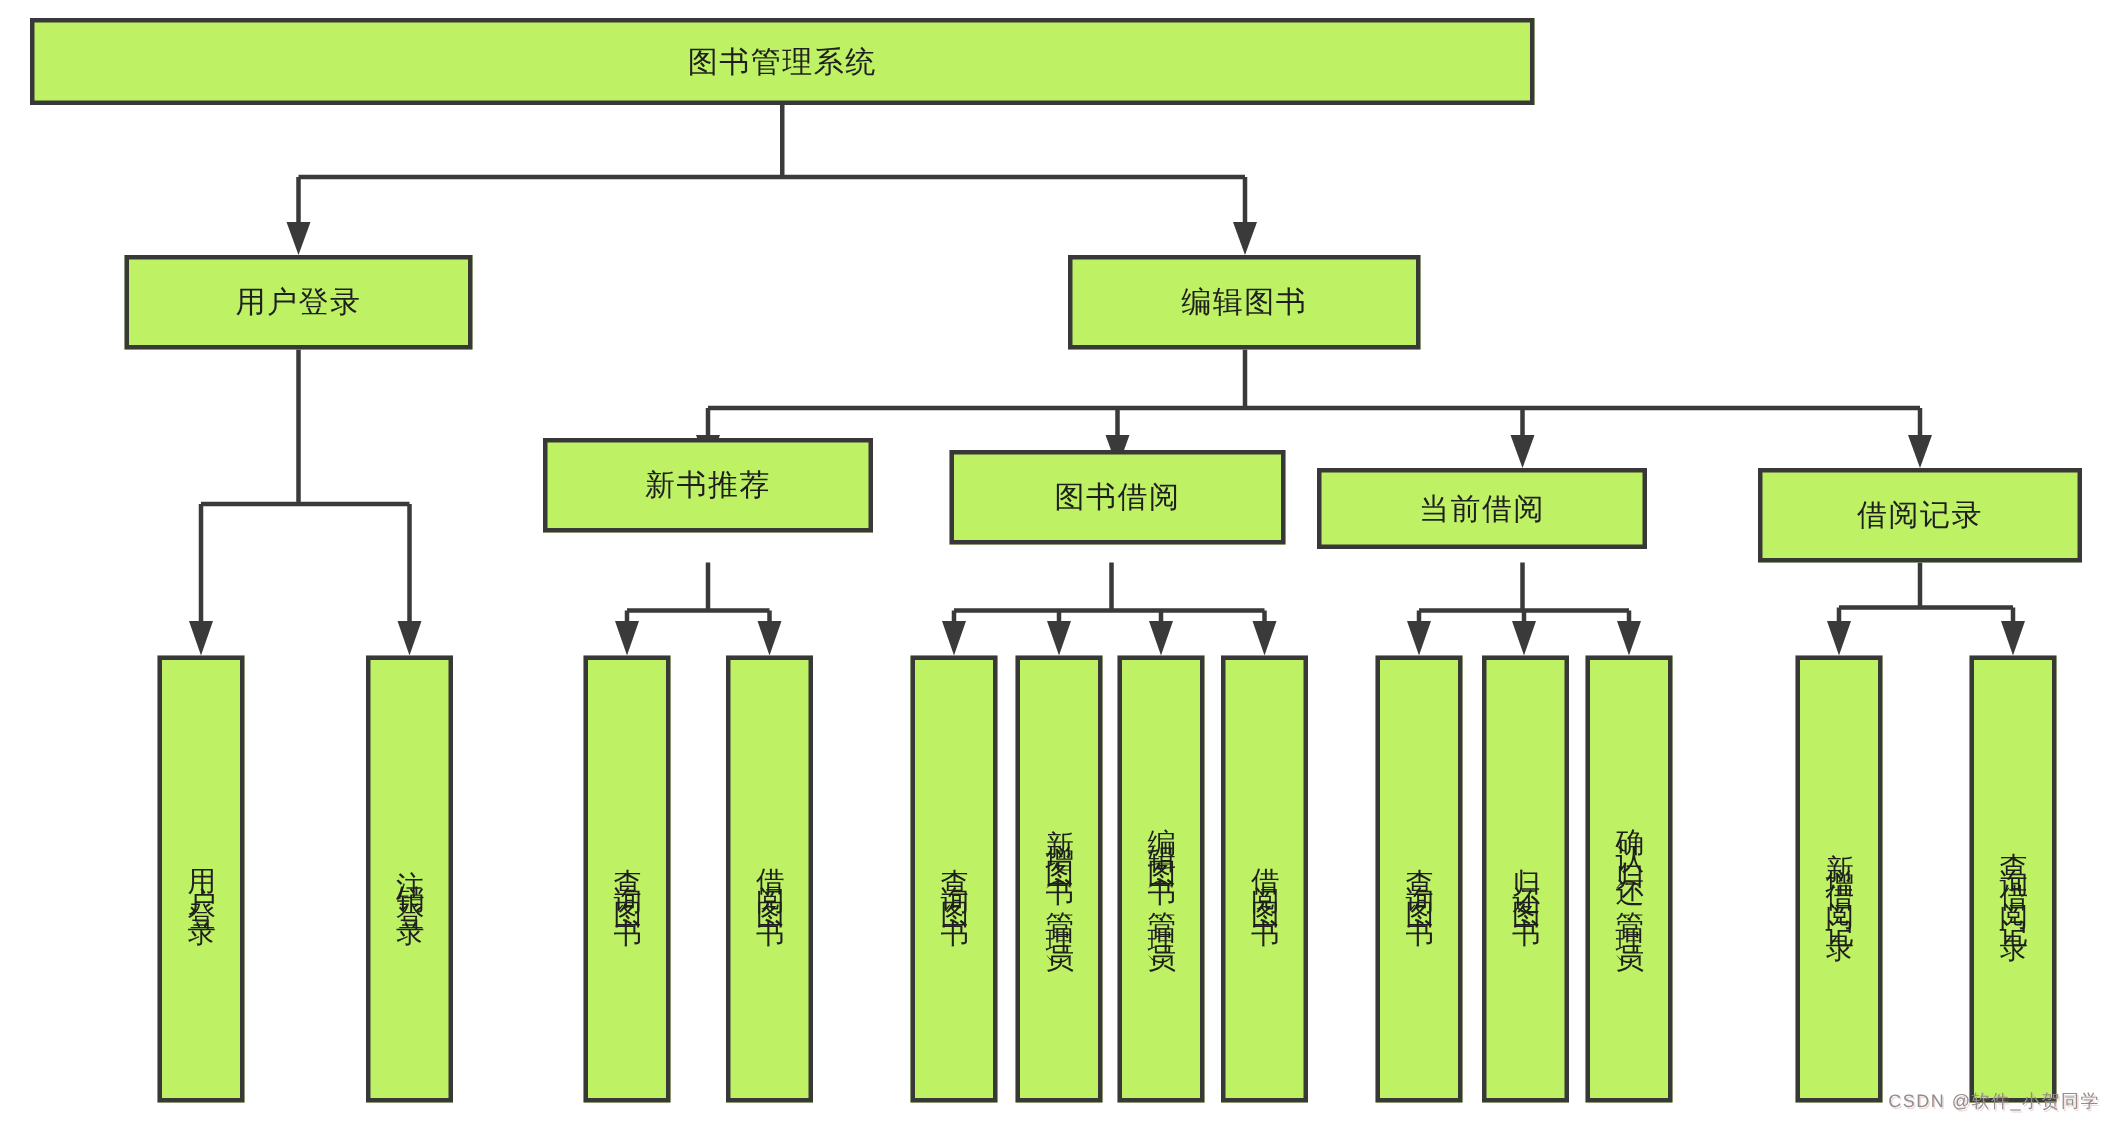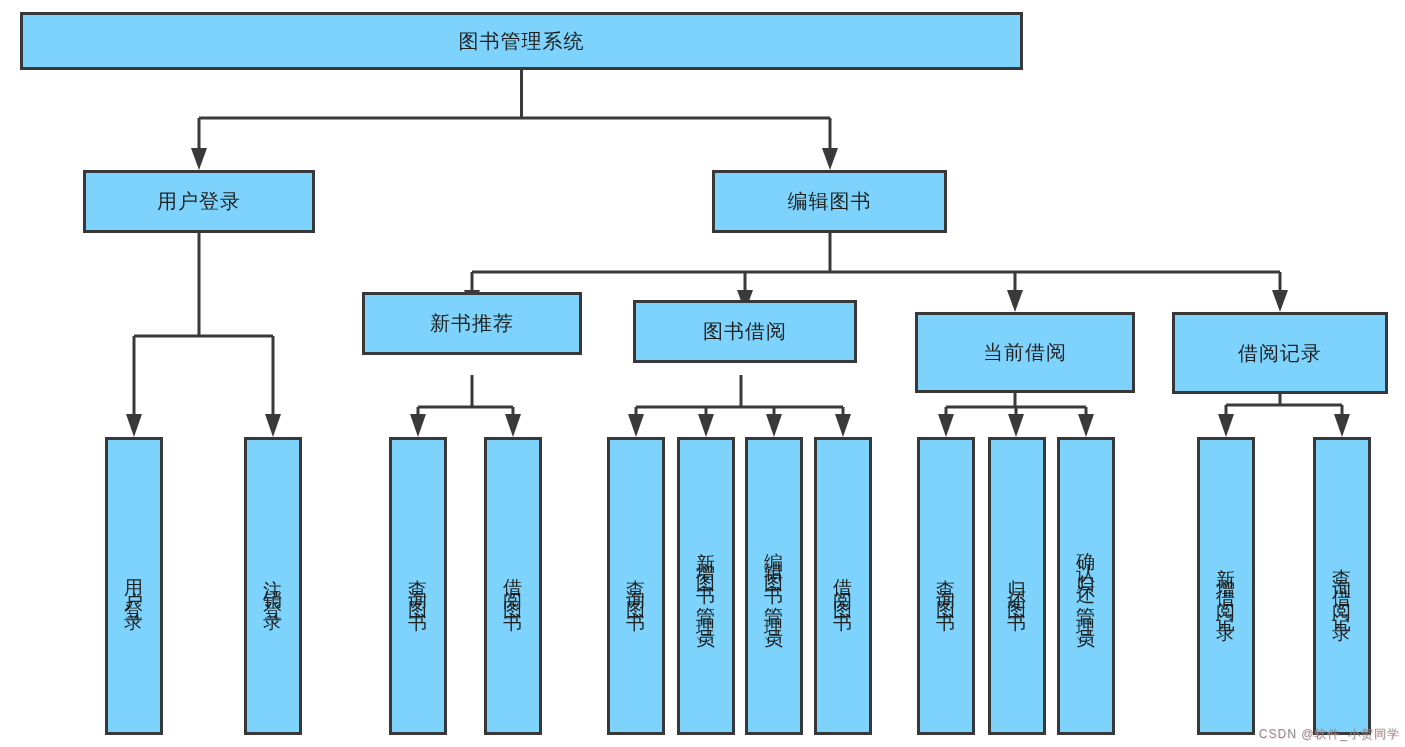--- a/index.html
+++ b/index.html
@@ -12,21 +12,21 @@
     width:1405px;height:747px;
     background:var(--background,#fff);
     overflow:hidden;
   }
   svg.wires{position:absolute;left:0;top:0;color:var(--line,#3a3a3a);}
   svg.wires path{stroke:currentColor;stroke-width:3;fill:none;}
   svg.wires polygon{fill:currentColor;stroke:none;}
   .node{
     position:absolute;
     box-sizing:border-box;
-    background:#7dd3fc;
+    background:#bef264;
     border:3px solid var(--border,#383838);
     display:flex;align-items:center;justify-content:center;
     color:var(--text,#1f1f1f);
   }
   .node .lbl{
     font-size:20px;
     letter-spacing:1px;
     white-space:nowrap;
   }
   .node .vtext{
@@ -105,24 +105,24 @@
   <div class="node" style="left:712px;top:170px;width:235px;height:63px">
     <span class="lbl">编辑图书</span>
   </div>
 
   <div class="node" style="left:362px;top:292px;width:220px;height:63px">
     <span class="lbl">新书推荐</span>
   </div>
   <div class="node" style="left:633px;top:300px;width:224px;height:63px">
     <span class="lbl">图书借阅</span>
   </div>
-  <div class="node" style="left:915px;top:312px;width:220px;height:81px">
+  <div class="node" style="left:878px;top:312px;width:220px;height:54px">
     <span class="lbl">当前借阅</span>
   </div>
-  <div class="node" style="left:1172px;top:312px;width:216px;height:82px">
+  <div class="node" style="left:1172px;top:312px;width:216px;height:63px">
     <span class="lbl">借阅记录</span>
   </div>
 
   <div class="node" style="left:105px;top:437px;width:58px;height:298px">
     <span class="vtext">用户登录</span>
   </div>
   <div class="node" style="left:244px;top:437px;width:58px;height:298px">
     <span class="vtext">注销登录</span>
   </div>
   <div class="node" style="left:389px;top:437px;width:58px;height:298px">

